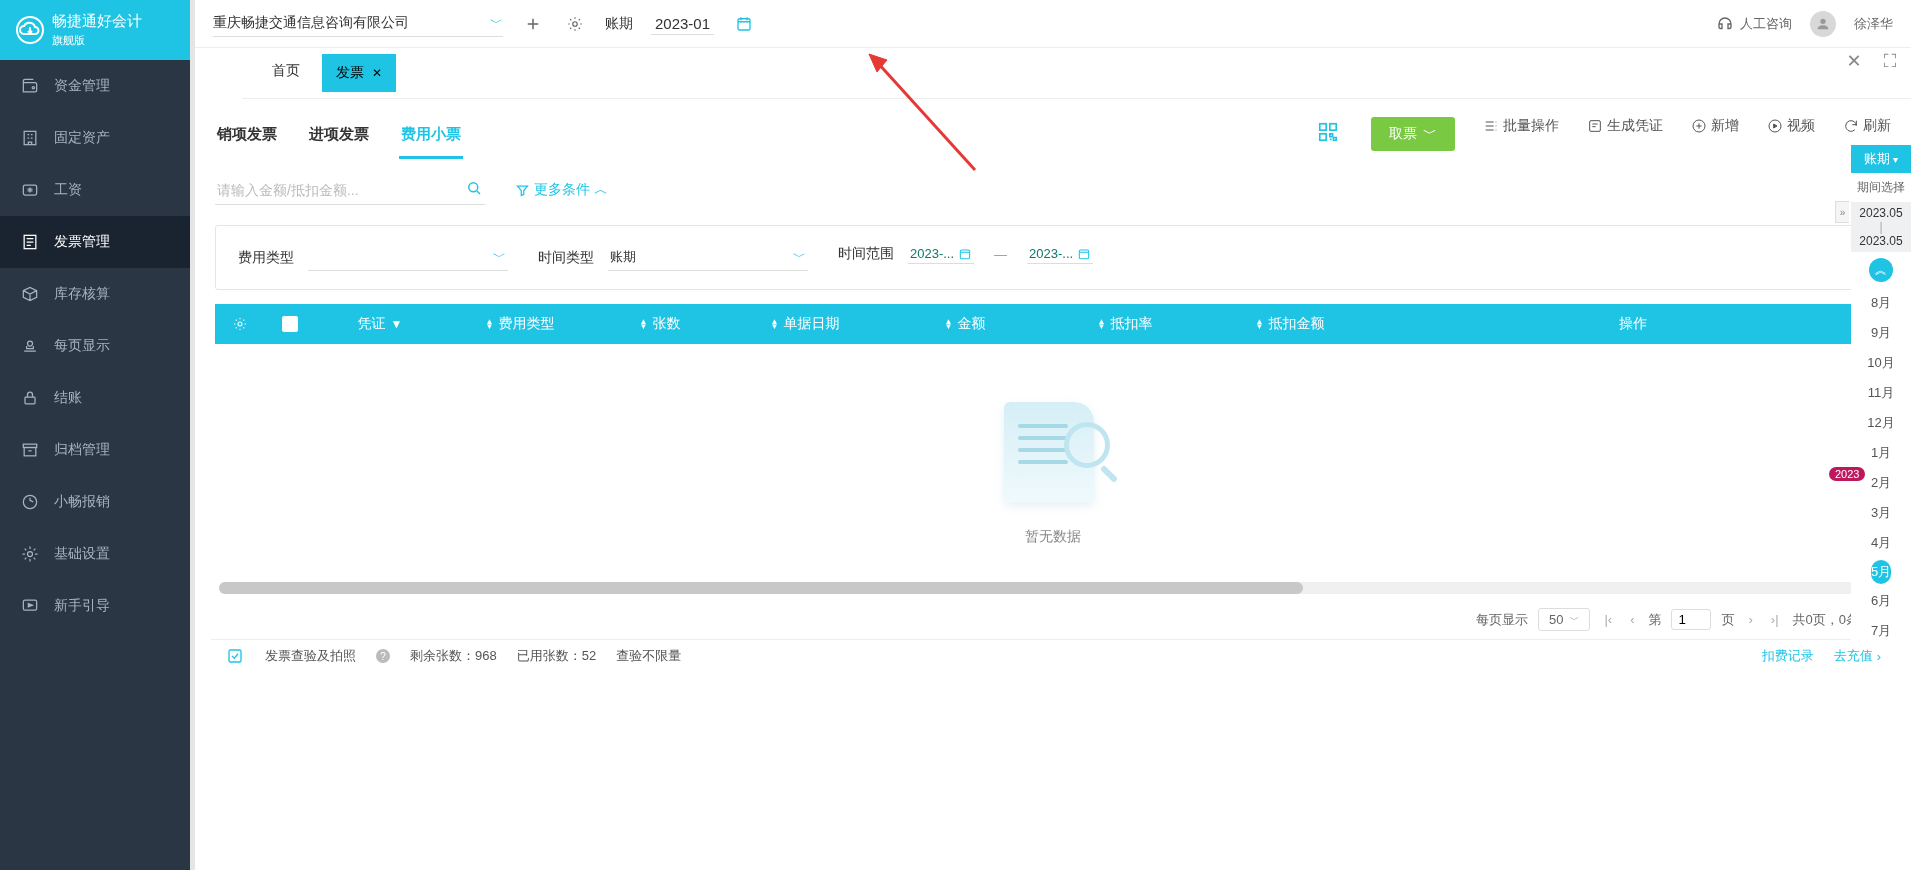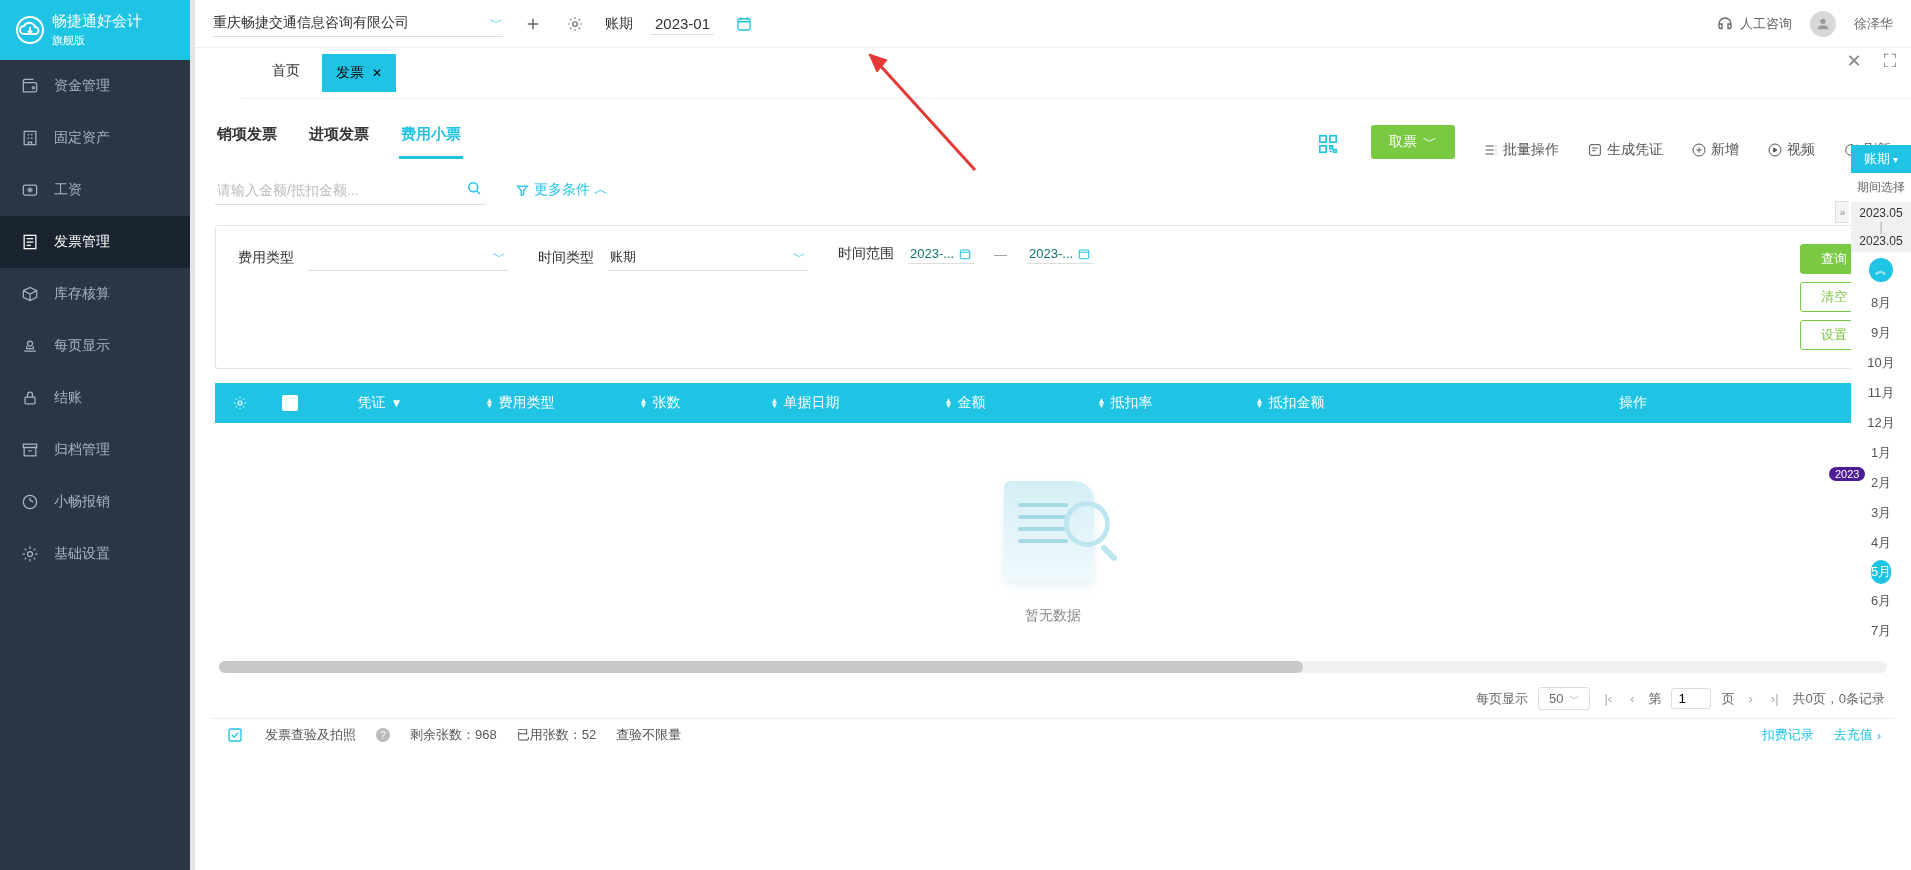--- a/index.html
+++ b/index.html
@@ -38,21 +38,21 @@
 
     .tabs-row { display: flex; align-items: flex-start; padding: 0 14px; gap: 6px; border-bottom: 1px solid #eee; position: relative; margin-left: 47px; }
     .page-tab { padding: 14px 16px; cursor: pointer; font-size: 14px; color: #333; }
     .page-tab.filled { background: #1fc4e5; color: #000000; padding: 10px 14px; margin: 6px 0; display: flex; align-items: center; gap: 8px; }
     .tab-close-x { font-size: 12px; }
     .tab-actions { position: absolute; right: 8px; display: flex; gap: 10px; }
     .tab-action { width: 26px; height: 26px; display: inline-flex; align-items: center; justify-content: center; cursor: pointer; color: #888; font-size: 18px; }
 
     .content { flex: 1; padding: 10px 16px 0 16px; position: relative; display: flex; flex-direction: column; overflow: hidden; }
 
-    .subtabs-row { display: flex; align-items: flex-end; gap: 28px; padding: 8px 4px 0 4px; }
+    .subtabs-row { display: flex; align-items: flex-start; gap: 28px; padding: 8px 4px 0 4px; }
     .subtab { padding: 8px 2px 12px 2px; font-size: 15px; font-weight: 600; color: #333; cursor: pointer; border-bottom: 3px solid transparent; }
     .subtab.active { color: #1fc4e5; border-bottom-color: #1fc4e5; }
     .subtabs-spacer { flex: 1; }
     .qr-btn { color: #1fc4e5; width: 30px; height: 30px; display: inline-flex; align-items: center; justify-content: center; cursor: pointer; }
     .action-btn-green { background: #7ac943; color: white; padding: 8px 18px; border-radius: 3px; cursor: pointer; display: inline-flex; align-items: center; gap: 6px; font-size: 14px; }
     .action-link { display: inline-flex; align-items: center; gap: 4px; color: #555; cursor: pointer; font-size: 14px; }
     .action-link svg { width: 16px; height: 16px; stroke: currentColor; fill: none; stroke-width: 1.5; }
 
     .search-row { display: flex; align-items: center; gap: 30px; padding: 16px 4px; }
     .search-box { display: flex; align-items: center; border-bottom: 1px solid #ddd; width: 270px; justify-content: space-between; padding: 4px 2px; }
@@ -106,21 +106,21 @@
 
     
     .period-rail { position: absolute; right: 0; top: 145px; width: 60px; background: white; display: flex; flex-direction: column; align-items: center; font-size: 13px; }
     .rail-head-btn { background: #1fc4e5; color: white; padding: 5px 8px; font-size: 13px; width: 100%; text-align: center; cursor: pointer; display:flex; align-items:center; justify-content:center; gap:3px; }
     .rail-title { padding: 6px 0; font-size: 12px; color: #666; }
     .rail-range { background: #eef0f2; width: 100%; text-align: center; padding: 4px 0; font-size: 12px; }
     .rail-range .sep { color: #aaa; }
     .rail-collapse { width: 24px; height: 24px; border-radius: 50%; background: #1fc4e5; color: white; display: inline-flex; align-items: center; justify-content: center; margin: 6px 0; cursor: pointer; font-size: 12px; }
     .rail-month { padding: 6px 0; width: 100%; text-align: center; cursor: pointer; color: #555; }
     .rail-month.curr { background: #1fc4e5; color: white; border-radius: 12px; margin: 2px 8px; width: auto; padding: 3px 0; }
-    .rail-year-badge { position: absolute; left: -22px; top: 322px; background: #4c1d95; color: white; font-size: 11px; padding: 1px 6px; border-radius: 9px; }
+    .rail-year-badge { position: absolute; left: -22px; top: 322px; background: #be185d; color: white; font-size: 11px; padding: 1px 6px; border-radius: 9px; }
     .rail-expand { position: absolute; left: -16px; top: 56px; width: 14px; height: 22px; background: #f5f5f5; border: 1px solid #ddd; border-right: none; display: flex; align-items: center; justify-content: center; font-size: 10px; color: #888; cursor: pointer; }
 
     
     .arrow-svg { position: absolute; left: 670px; top: 50px; width: 180px; height: 130px; pointer-events: none; }
     .arrow-svg line, .arrow-svg polygon { stroke: #e53935; fill: #e53935; }
   </style>
 </head>
 <body>
 
 <div class="app">
@@ -220,20 +220,29 @@
       <span class="sidebar-label">小畅报销</span>
     </div>
     <div class="sidebar-item">
       <span class="sidebar-icon">
           <svg viewBox="0 0 24 24">
             <circle cx="12" cy="12" r="3"></circle>
             <path d="M12 3v3M12 18v3M3 12h3M18 12h3M5.6 5.6l2 2M16.4 16.4l2 2M18.4 5.6l-2 2M7.6 16.4l-2 2"></path>
           </svg>
         </span>
       <span class="sidebar-label">基础设置</span>
+    </div>
+    <div class="sidebar-item">
+      <span class="sidebar-icon">
+          <svg viewBox="0 0 24 24">
+            <rect x="4" y="5" width="16" height="12" rx="2"></rect>
+            <path d="M10 9l5 2-5 2z" fill="currentColor"></path>
+          </svg>
+        </span>
+      <span class="sidebar-label">新手引导</span>
     </div>
   </div>
 
   <div class="sidebar-edge"></div>
 
   <div class="main">
     <div class="topbar">
       <div class="company-select">
         <span class="company-name">重庆畅捷交通信息咨询有限公司</span>
         <span class="chev">﹀</span>
@@ -382,25 +391,20 @@
           </span>
           <span class="range-sep">—</span>
           <span class="date-chip">
             <span>2023-...</span>
             <svg viewBox="0 0 24 24" width="14" height="14" stroke="#1fc4e5" fill="none" stroke-width="1.8">
                 <rect x="4" y="5" width="16" height="15" rx="2"></rect>
                 <path d="M4 9h16"></path>
               </svg>
           </span>
         </div>
-        <div class="filter-buttons">
-          <div class="fbtn primary">查询</div>
-          <div class="fbtn outline">清空</div>
-          <div class="fbtn outline">设置</div>
-        </div>
       </div>
 
       <div class="table-wrap">
         <div class="thead">
           <div class="th gear">
             <svg viewBox="0 0 24 24" width="16" height="16" stroke="white" fill="none" stroke-width="1.6">
                 <circle cx="12" cy="12" r="3"></circle>
                 <path d="M12 3v2M12 19v2M3 12h2M19 12h2M5.6 5.6l1.4 1.4M17 17l1.4 1.4M18.4 5.6L17 7M7 17l-1.4 1.4"></path>
               </svg>
           </div>

